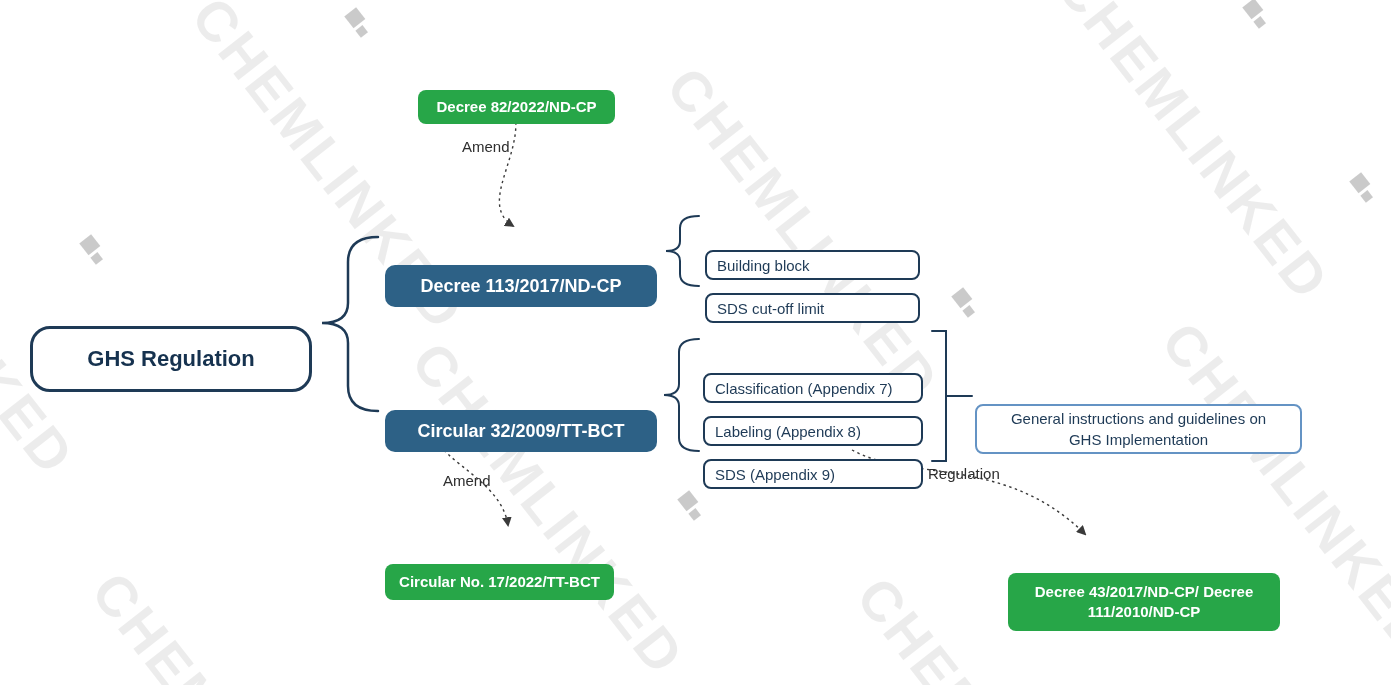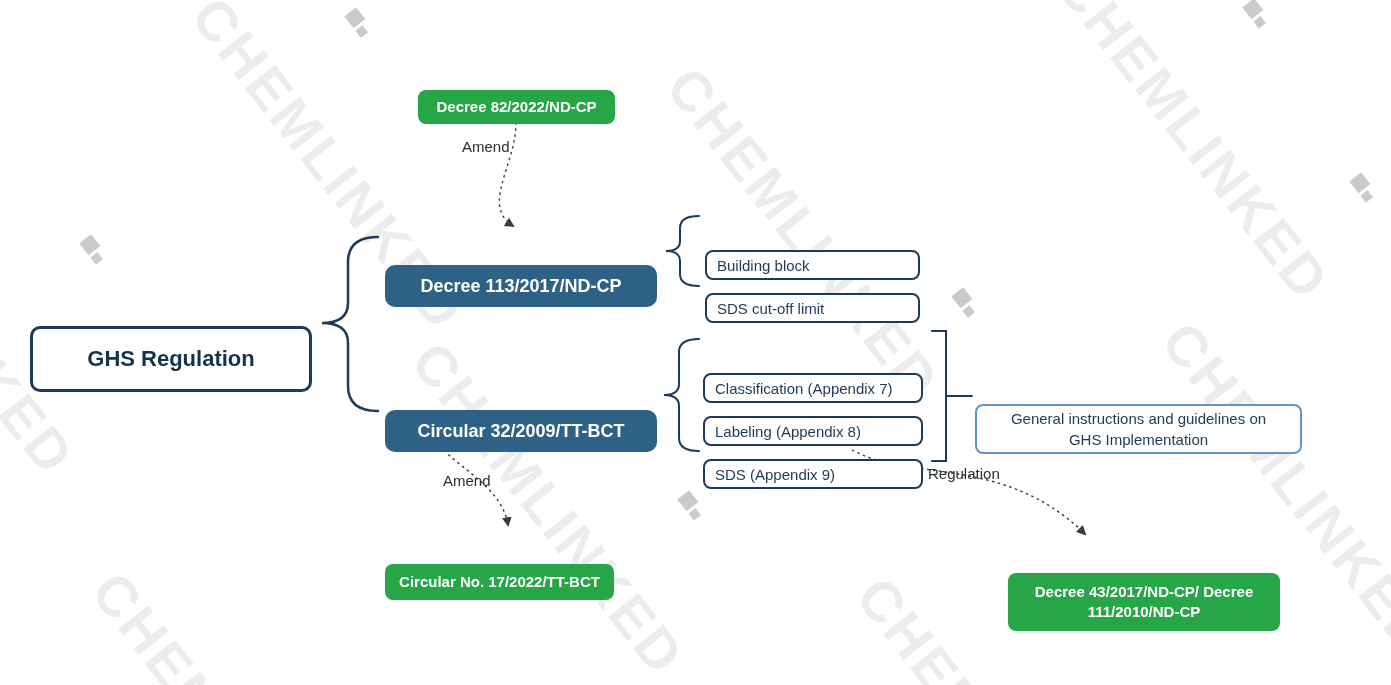--- a/index.html
+++ b/index.html
@@ -13,21 +13,21 @@
       transform:rotate(52deg);opacity:0.4;}
   .wm-logo .sq-big{width:15px;height:15px;background:#7d7d7d;}
   .wm-logo .sq-small{width:9px;height:9px;background:#7d7d7d;}
 
   
   .connector-layer{position:absolute;left:0;top:0;z-index:1;pointer-events:none;}
 
   
   .node{position:absolute;display:flex;align-items:center;justify-content:center;
         box-sizing:border-box;z-index:2;margin-top:36px;}
-  .root{background:#fff;border:3px solid #1e3a56;border-radius:10px;color:#16324f;
+  .root{background:#fff;border:3px solid #1e3a56;border-radius:20px;color:#16324f;
         font-size:22px;font-weight:700;}
   .blue{background:#2d6186;color:#fff;font-weight:700;font-size:18px;border-radius:10px;}
   .green{background:#27a648;color:#fff;font-weight:700;font-size:15px;border-radius:8px;
          text-align:center;line-height:1.35;flex-direction:column;}
   .outline{background:#fff;border:2px solid #1e3a56;border-radius:8px;color:#1e3a56;
            font-size:15px;font-weight:500;justify-content:flex-start;padding-left:10px;}
   .general{background:#fff;border:2px solid #6493c4;border-radius:8px;color:#1e3a56;
            font-size:15px;font-weight:500;flex-direction:column;text-align:center;line-height:1.4;}
   .lbl{position:absolute;z-index:2;font-size:15px;font-weight:400;color:#2e2e2e;}
 </style>

